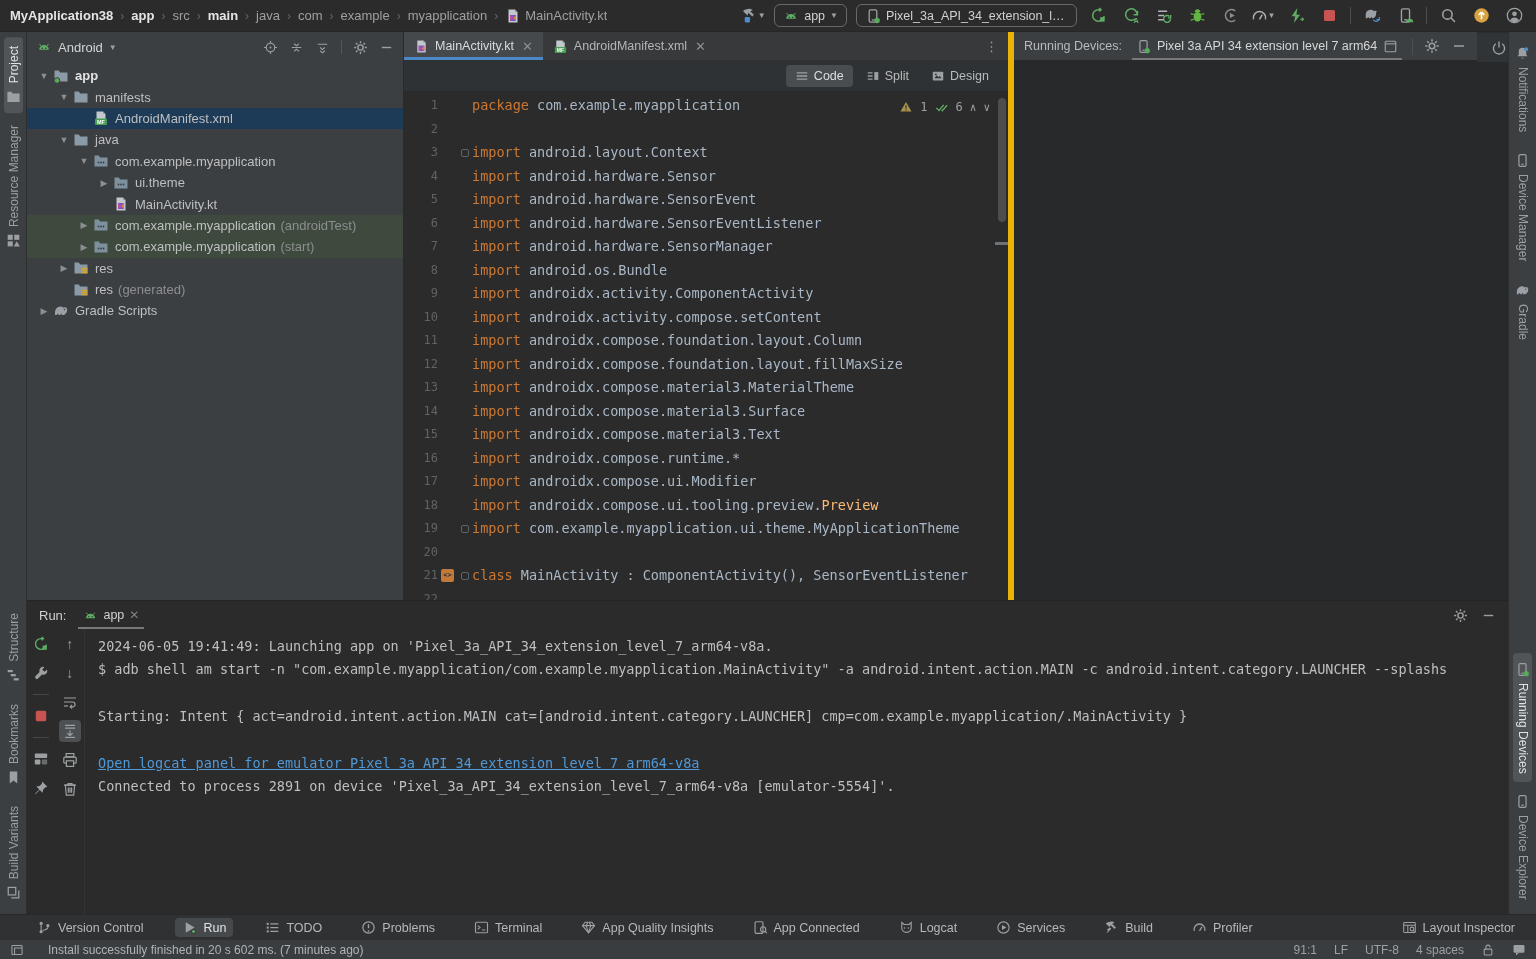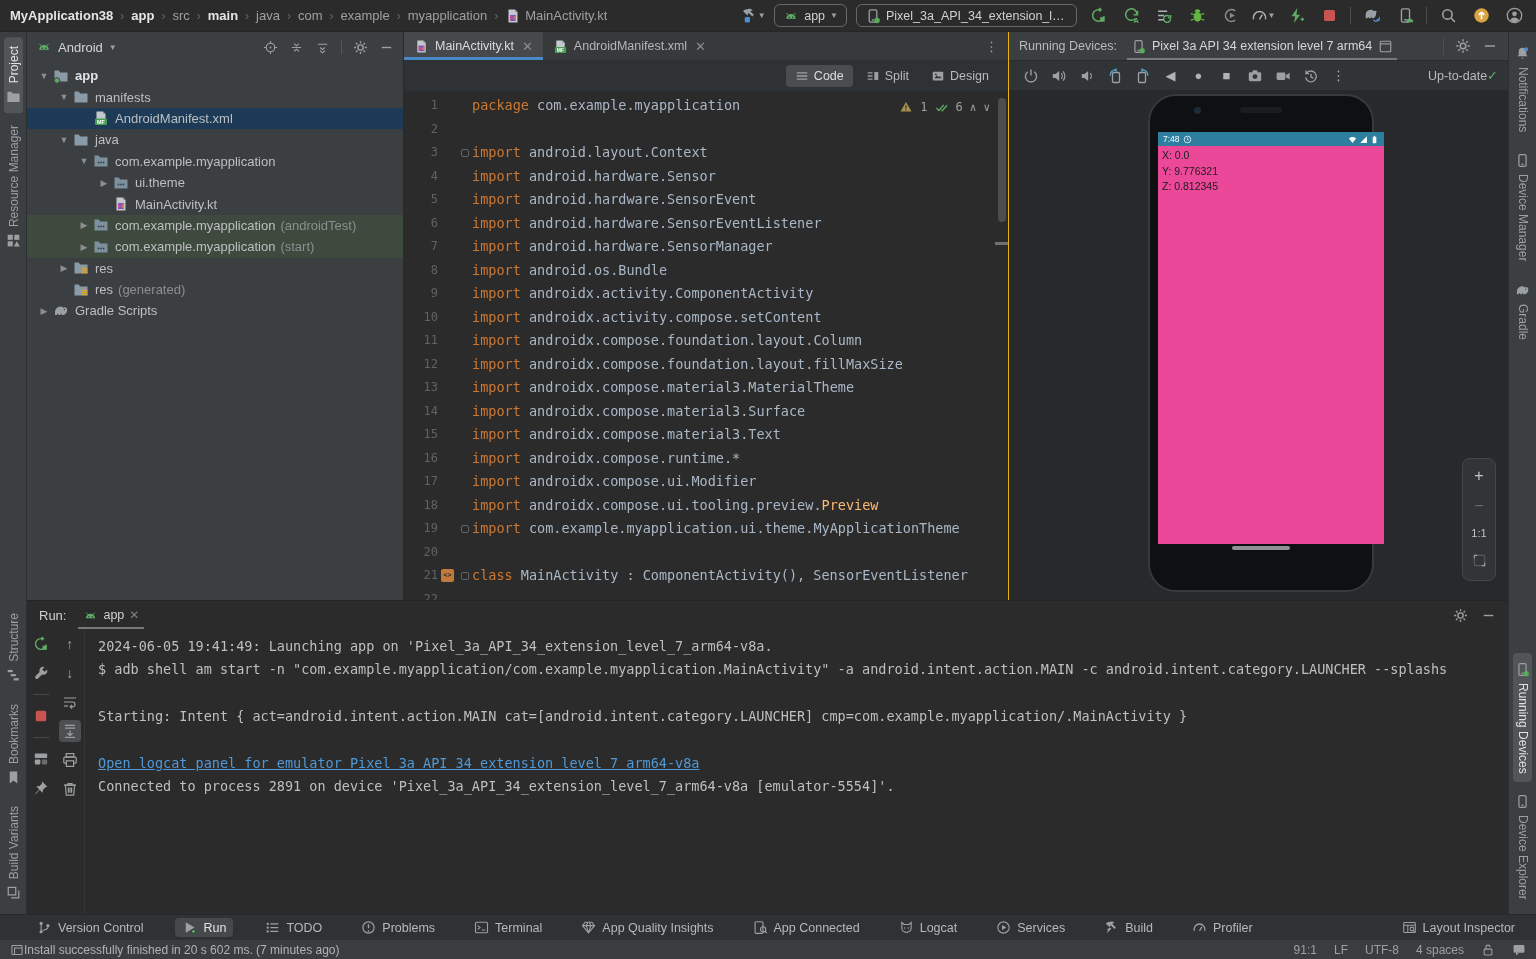--- a/index.html
+++ b/index.html
@@ -74,21 +74,21 @@
   .class-marker{width:13px;height:13px;border-radius:2px;background:#c27a3a;color:#2b2b2b;font-size:7px;display:flex;align-items:center;justify-content:center;font-weight:700}
   .ct{color:#a9b7c6}
   .k{color:#cc7832}
   .y{color:#fdba74}
   #inspection{position:absolute;top:8px;right:18px;display:flex;align-items:center;gap:7px;font-size:12px;color:#9da0a2}
   #inspection .ic{width:14px;height:14px}
   #scroll-thumb{position:absolute;right:2px;top:6px;width:8px;height:124px;background:rgba(255,255,255,.16);border-radius:4px}
   #change-marker{position:absolute;right:0;top:150px;width:13px;height:3px;background:#6e7274}
 
   
-  #running-devices{width:500px;background:#27292b;border-left:1px solid #eab308;display:flex;flex-direction:column;flex:none}
+  #running-devices{width:500px;background:#27292b;border-left:6px solid #eab308;display:flex;flex-direction:row;flex:none}
   .rd-head{height:28px;background:#3c3f41;display:flex;align-items:center;padding:0 10px;font-size:12.5px;color:#b8babc;gap:10px;flex:none}
   .rd-tab{display:flex;align-items:center;gap:6px;color:#d4d6d8;height:100%;padding:0 4px;box-shadow:inset 0 -2px 0 #77797b;cursor:pointer}
   .rd-tab .ic{width:15px;height:15px}
   #rd-head-right{margin-left:auto;display:flex;align-items:center;gap:11px}
   #rd-toolbar{height:30px;background:#313436;display:flex;align-items:center;padding:0 8px;gap:1px;border-top:1px solid #2a2c2e;flex:none}
   .rdbtn{width:27px;height:24px;display:flex;align-items:center;justify-content:center;border-radius:4px;color:#b0b3b5}
   .rdbtn .txtic{color:#b0b3b5}
   #rd-status{margin-left:auto;display:flex;align-items:center;font-size:12.5px;color:#b8babc;padding-right:2px}
   #rd-display{flex:1;position:relative}
 
@@ -129,21 +129,21 @@
   #console{flex:1;overflow:hidden;padding:6px 6px 0 13px;font-family:"DejaVu Sans Mono",monospace;font-size:13.5px;line-height:23.4px;color:#bdbfc1;white-space:pre}
   .conline.link{color:#5098d6;text-decoration:underline;cursor:pointer}
 
   
   #bottom-bar{position:absolute;left:0;right:0;bottom:19px;height:26px;background:#2f3133;border-top:1px solid #272829;display:flex;align-items:center;padding:0 14px 0 30px;gap:25px;font-size:12.5px;color:#b6b8ba}
   .bb-item{display:flex;align-items:center;gap:6px;cursor:pointer;position:relative;padding:2px 7px;border-radius:4px;white-space:nowrap}
   .bb-item.active{background:#46494b;color:#e0e2e4}
   .bb-item .ic{width:15px;height:15px}
   .green-dot{position:absolute;left:16px;bottom:3px;width:5px;height:5px;border-radius:50%;background:#5fad65;border:1px solid #2f3133}
   .bb-right{margin-left:auto}
-  #status-bar{position:absolute;left:0;right:0;bottom:0;height:19px;background:#3a3d3f;display:flex;align-items:center;padding:0 10px;gap:0;font-size:12px;color:#b0b3b5}
+  #status-bar{position:absolute;left:0;right:0;bottom:0;height:19px;background:#3a3d3f;display:flex;align-items:center;padding:0 10px;gap:24px;font-size:12px;color:#b0b3b5}
   #sb-right{margin-left:auto;display:flex;align-items:center;gap:17px;color:#9da0a2}
   #sb-right .ic{width:14px;height:14px}
   #status-bar .ic{width:14px;height:14px}
 </style>
 </head>
 <body>
 
 <div class="app">
 
   <div id="titlebar">

